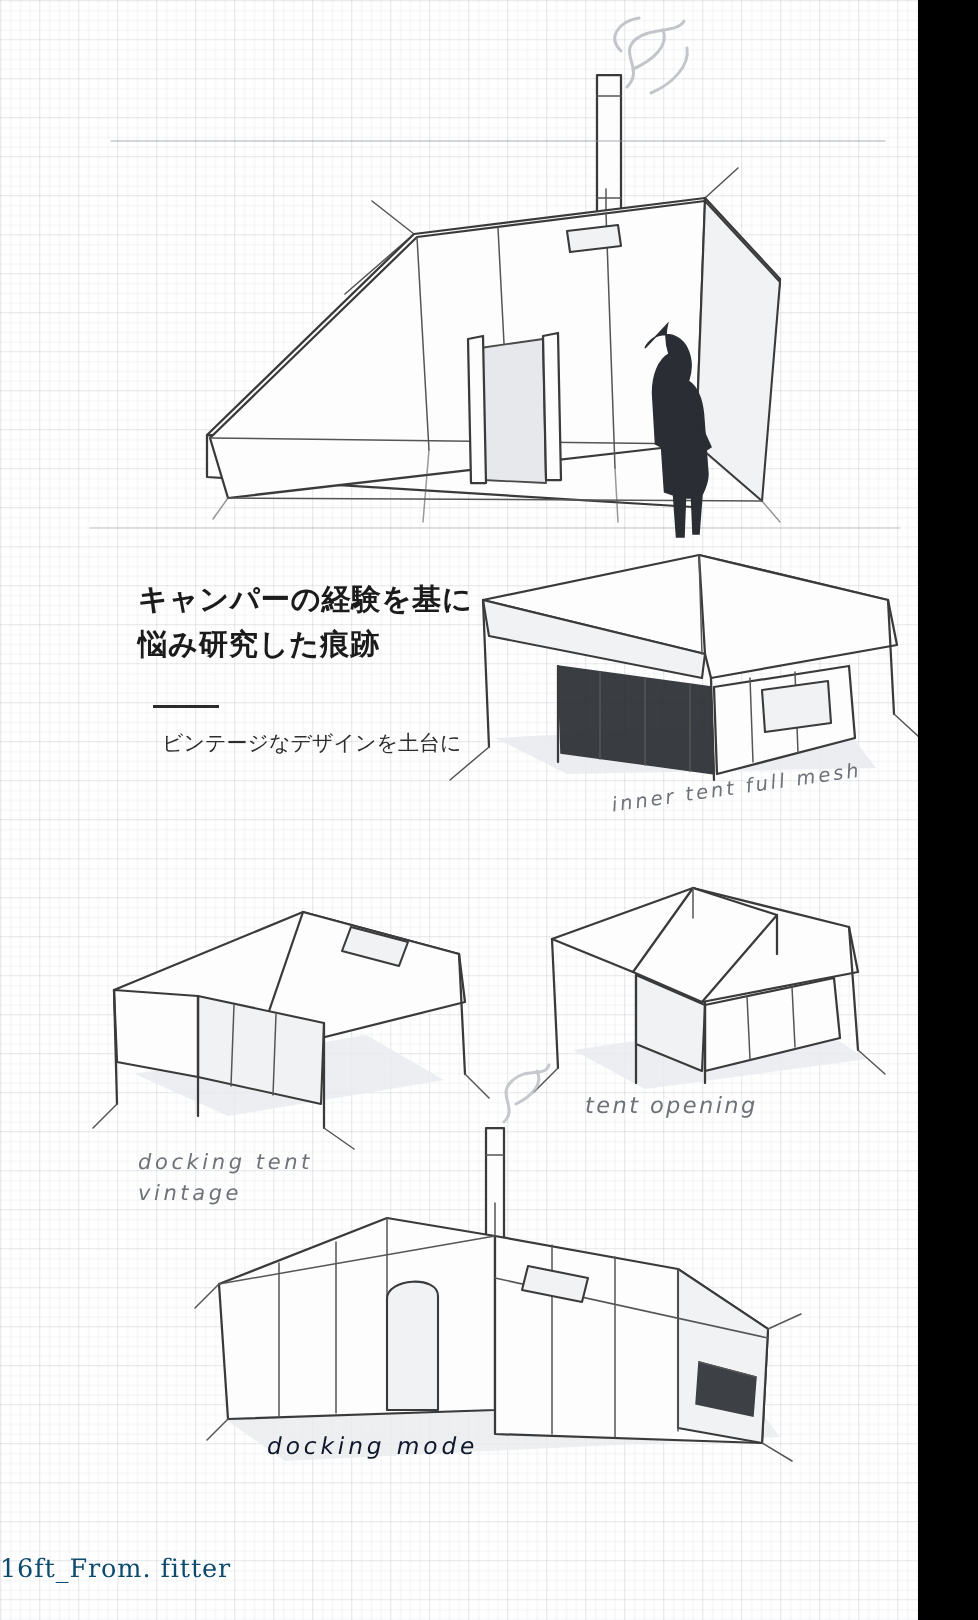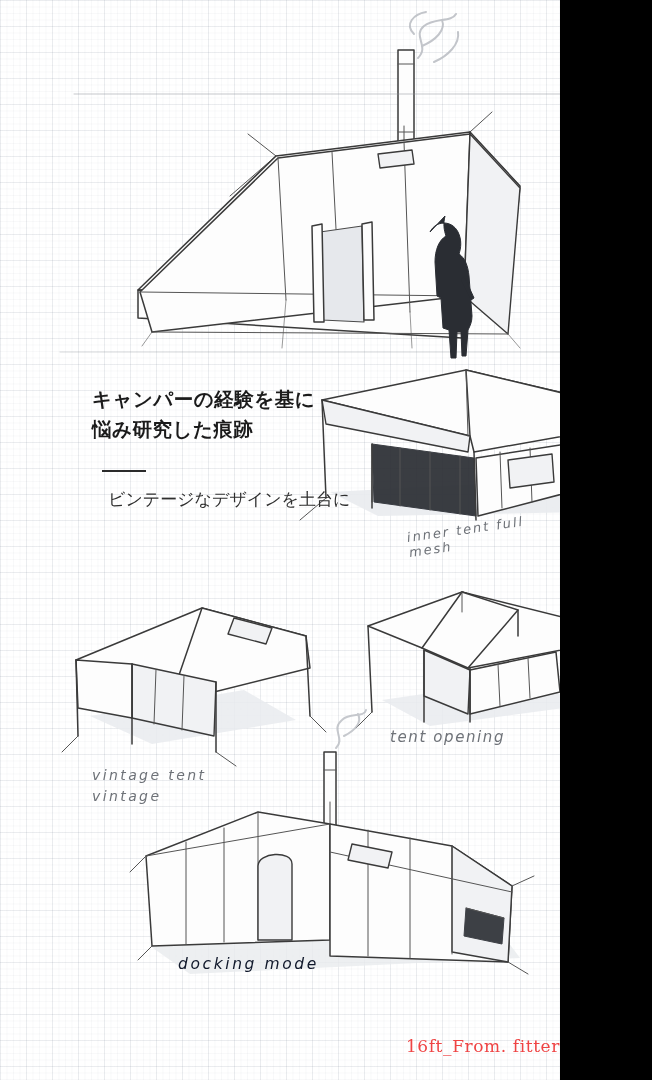--- a/index.html
+++ b/index.html
@@ -8,21 +8,21 @@
     background: #000;
   }
   body {
     width: 652px;
     height: 1080px;
     overflow: hidden;
     font-family: "Liberation Sans", sans-serif;
   }
   .page {
     position: relative;
-    width: 560px;
+    width: 612px;
     height: 1080px;
     background: #ffffff;
     overflow: hidden;
     text-decoration: underline;
   }
   
   .grid {
     position: absolute;
     inset: 0;
     background-image:
@@ -71,21 +71,21 @@
     background: #2b2b2b;
   }
   .body-copy {
     position: absolute;
     left: 108px;
     top: 482px;
     width: 262px;
   }
   .body-copy .line {
     font-family: "DejaVu Sans", sans-serif;
-    font-size: 17px;
+    font-size: 14px;
     color: #2e2e2e;
     line-height: 2.05;
     white-space: nowrap;
   }
 
   .hand {
     position: absolute;
     font-family: "DejaVu Sans", sans-serif;
     font-size: 14px;
     color: #6e7278;
@@ -117,25 +117,25 @@
     top: 955px;
     font-size: 15.5px;
     letter-spacing: 2.6px;
     color: #0f172a;
   }
   .caption {
     position: absolute;
     left: 0;
     right: 0;
     top: 1036px;
-    text-align: right;
+    text-align: left;
     font-family: "DejaVu Serif", serif;
     font-size: 17px;
     letter-spacing: 0.6px;
-    color: #ef4444;
+    color: #0c4a6e;
   }
 </style>
 </head>
 <body>
 
 <div class="page">
 
   <div class="grid-fine"></div>
   <div class="grid"></div>
 
@@ -309,21 +309,21 @@
 
   <div class="rule"></div>
 
   <div class="body-copy">
     <div class="line">ビンテージなデザインを土台に</div>
   </div>
 
   <div class="hand l1">inner tent full mesh</div>
 
   <div class="hand l2">
-    <div>vintage tent</div>
+    <div>docking tent</div>
     <div>vintage</div>
   </div>
 
   <div class="hand l3">tent opening</div>
 
   <div class="hand l4">docking mode</div>
 
   <div class="caption">16ft_From. fitter</div>
 
 </div>

